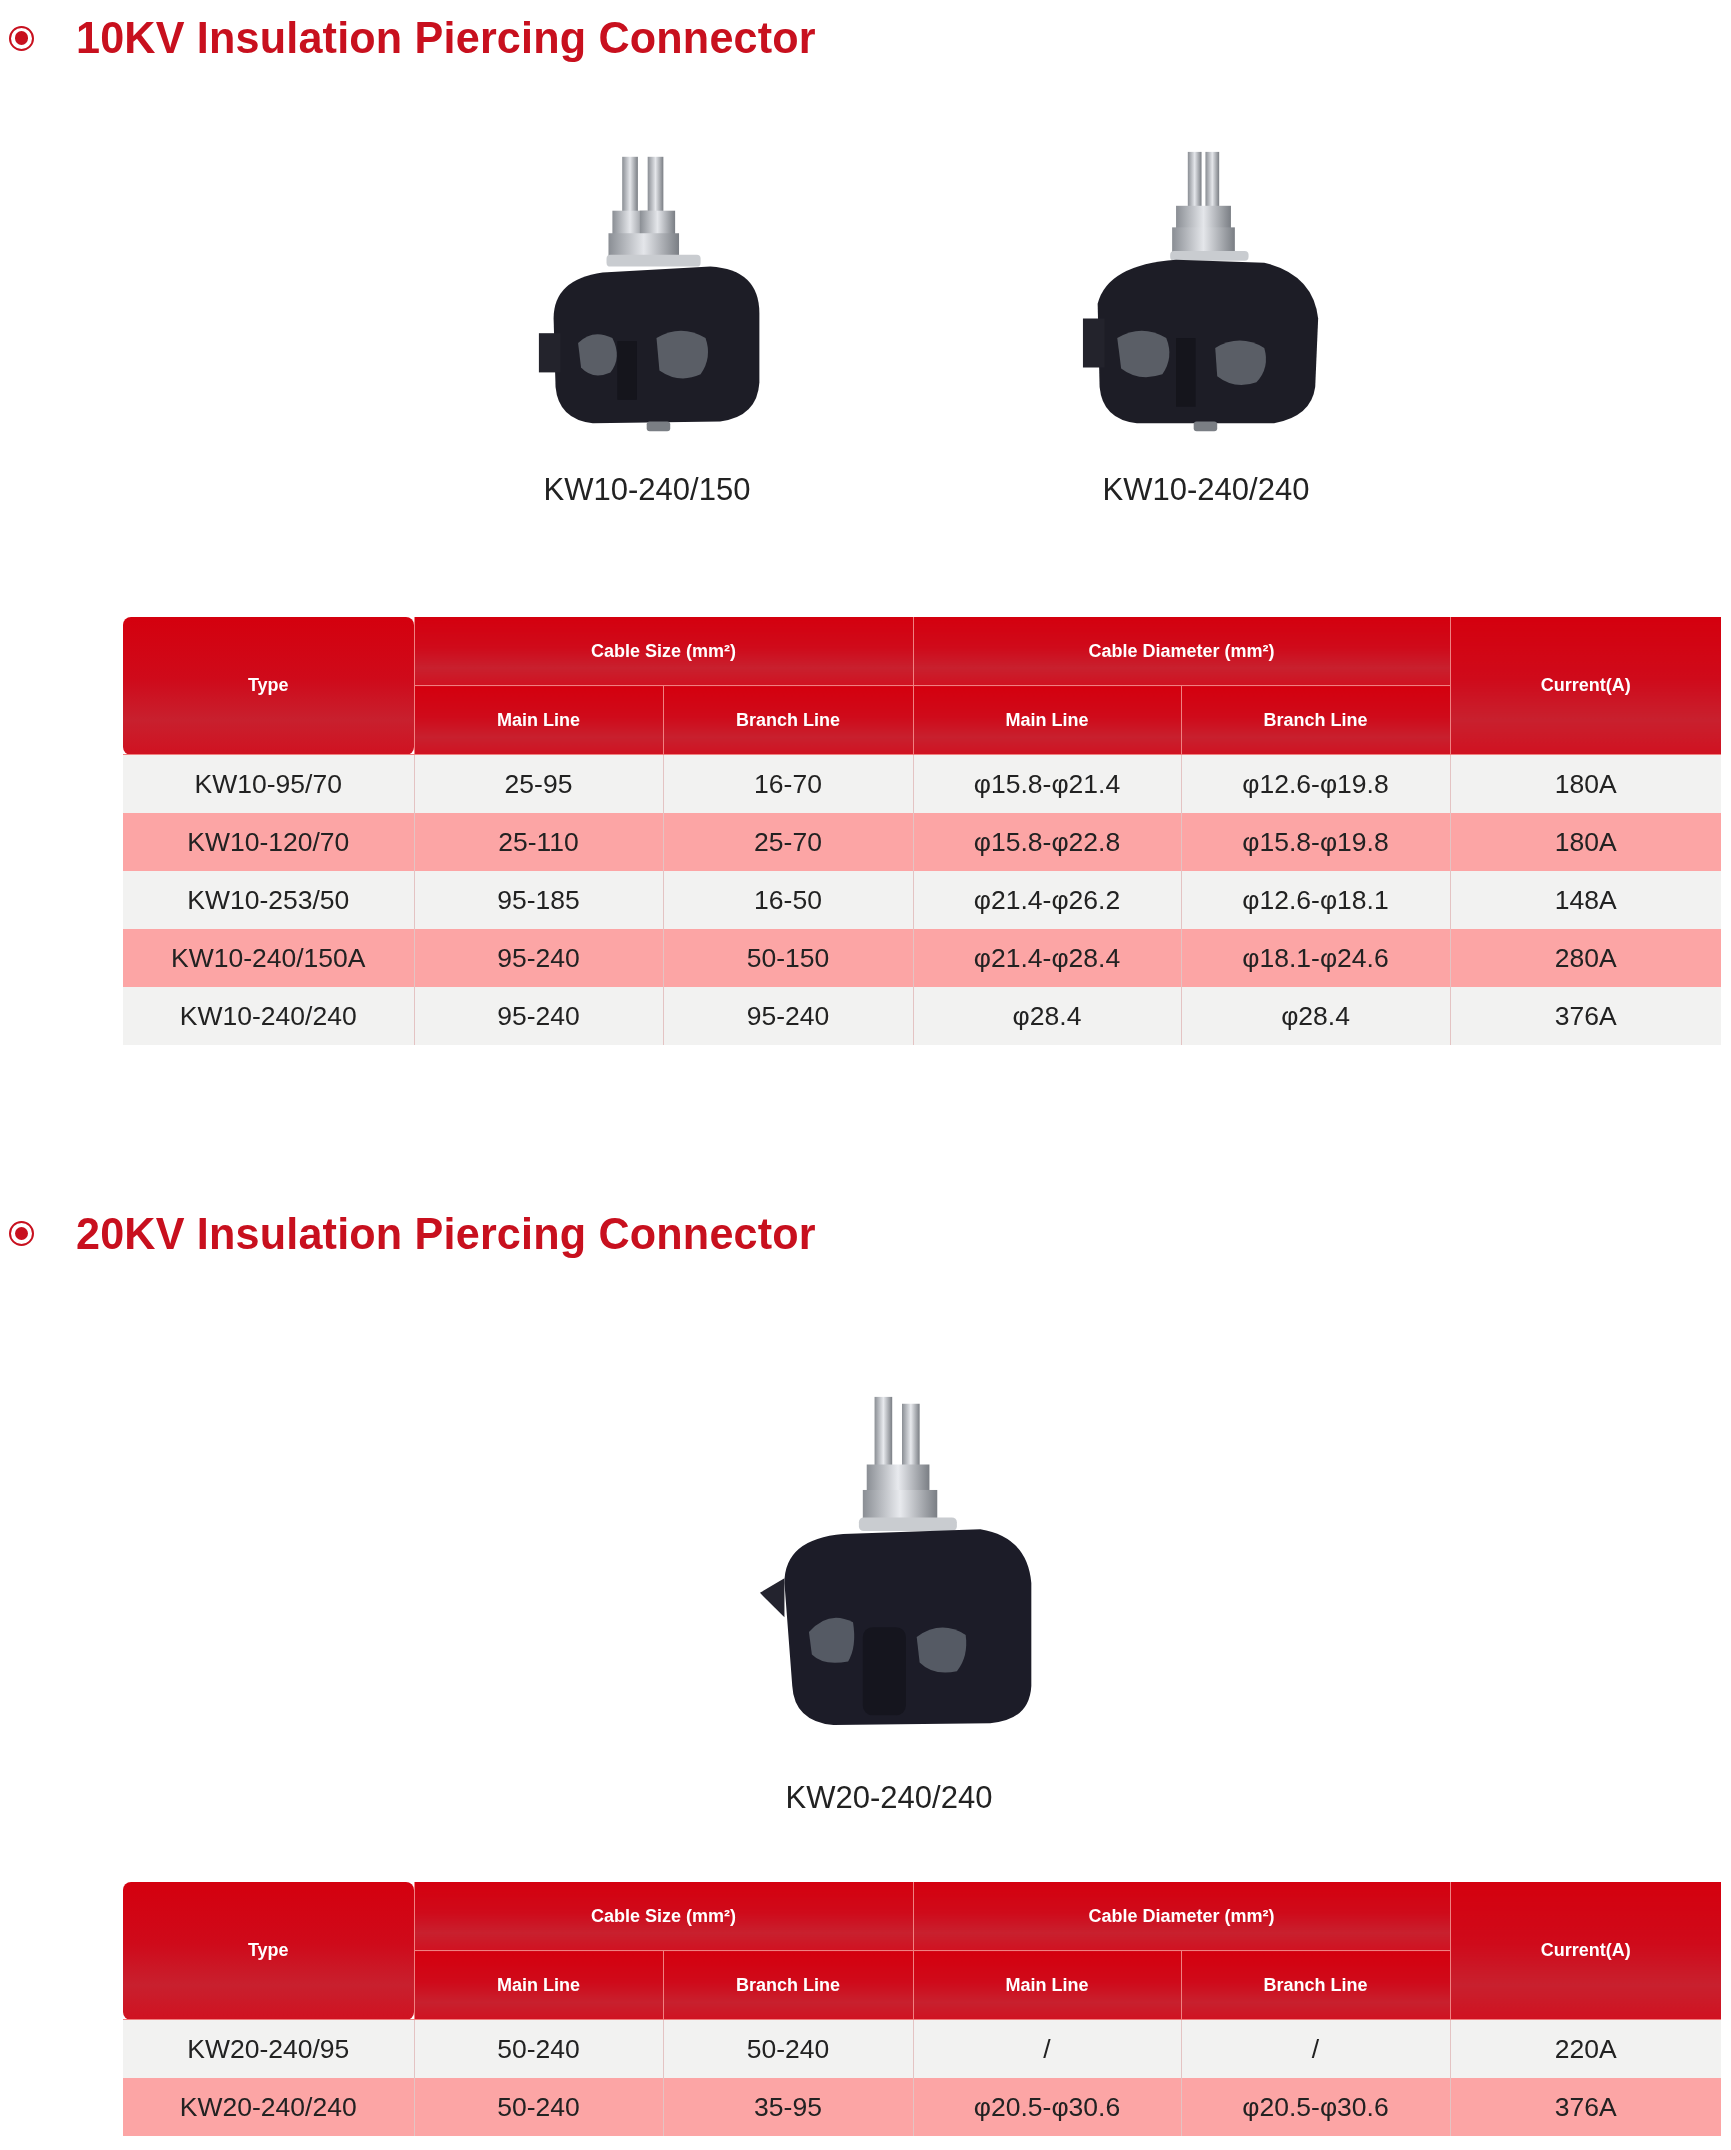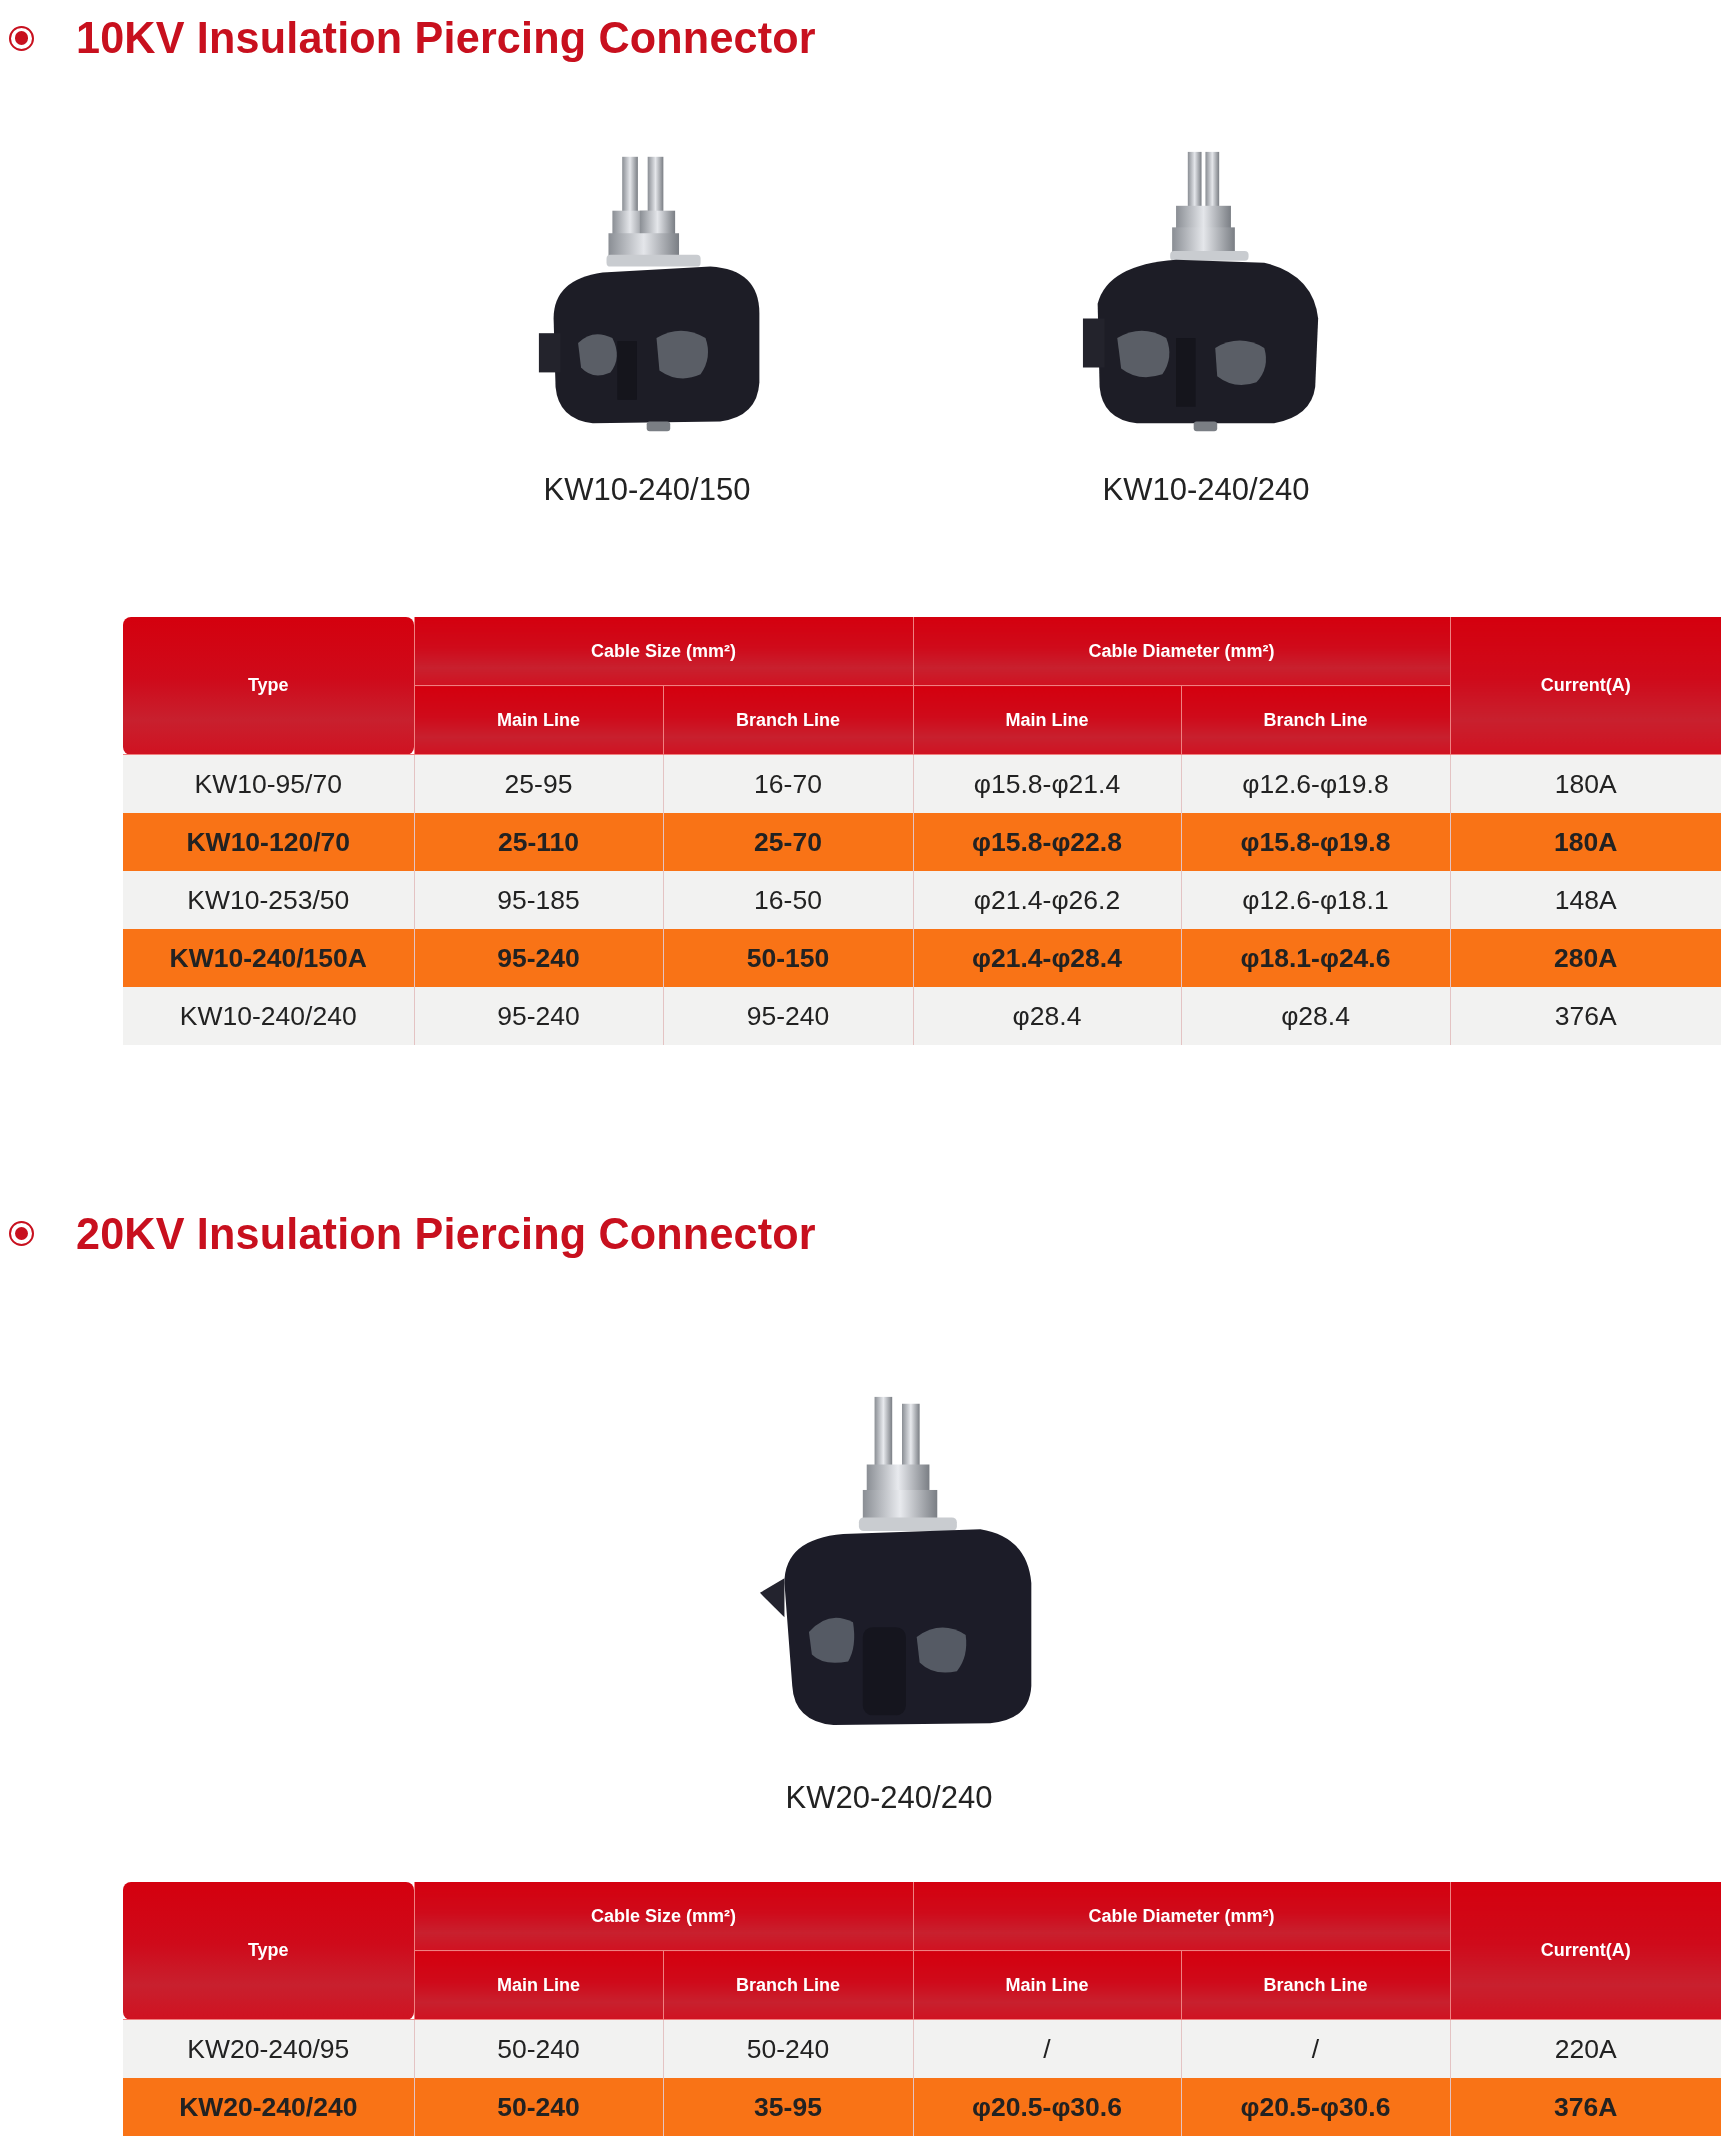--- a/index.html
+++ b/index.html
@@ -10,21 +10,21 @@
   .title-text { position:absolute; left:76px; white-space:nowrap; color:#c8101e; font-weight:bold; font-size:44px; letter-spacing:0.2px; transform:scaleX(0.98); transform-origin:left center; }
   .product { position:absolute; }
   .product svg { display:block; }
   .caption { position:absolute; font-size:31px; color:#222; white-space:nowrap; transform:translateX(-50%); }
   table.spec { position:absolute; left:123px; width:1597px; border-collapse:collapse; table-layout:fixed; }
   table.spec th { color:#fff; font-weight:bold; font-size:18px; text-align:center; padding:4px; background:linear-gradient(180deg,#d4000e 0%, #cf0a1a 45%, #c8202e 75%, #d01221 100%); border:1.5px solid #f08080;margin-left:8px; }
   table.spec th.sub { height:60px; }
   table.spec tr.top th { height:60px; }
   table.spec td { text-align:center; font-size:26.5px; color:#222; height:58px; padding:0; border-left:1px solid #e4c3c3; border-right:1px solid #e4c3c3; }
   table.spec tr.odd td { background:#f2f2f1; }
-  table.spec tr.even td { background:#f97316;font-weight:bold; }
+  table.spec tr.even td { background:#fca5a5; }
   table.spec thead tr.top th:first-child { border-left:none;border-radius:8px; }
   table.spec thead th:last-child { border-right:none; }
   table.spec td:first-child { border-left:none; }
   table.spec td:last-child { border-right:none; }
   table.spec th { border-top:none; }
 </style>
 </head>
 <body>
 
 <div class="section-title" style="top:8.8px;">

